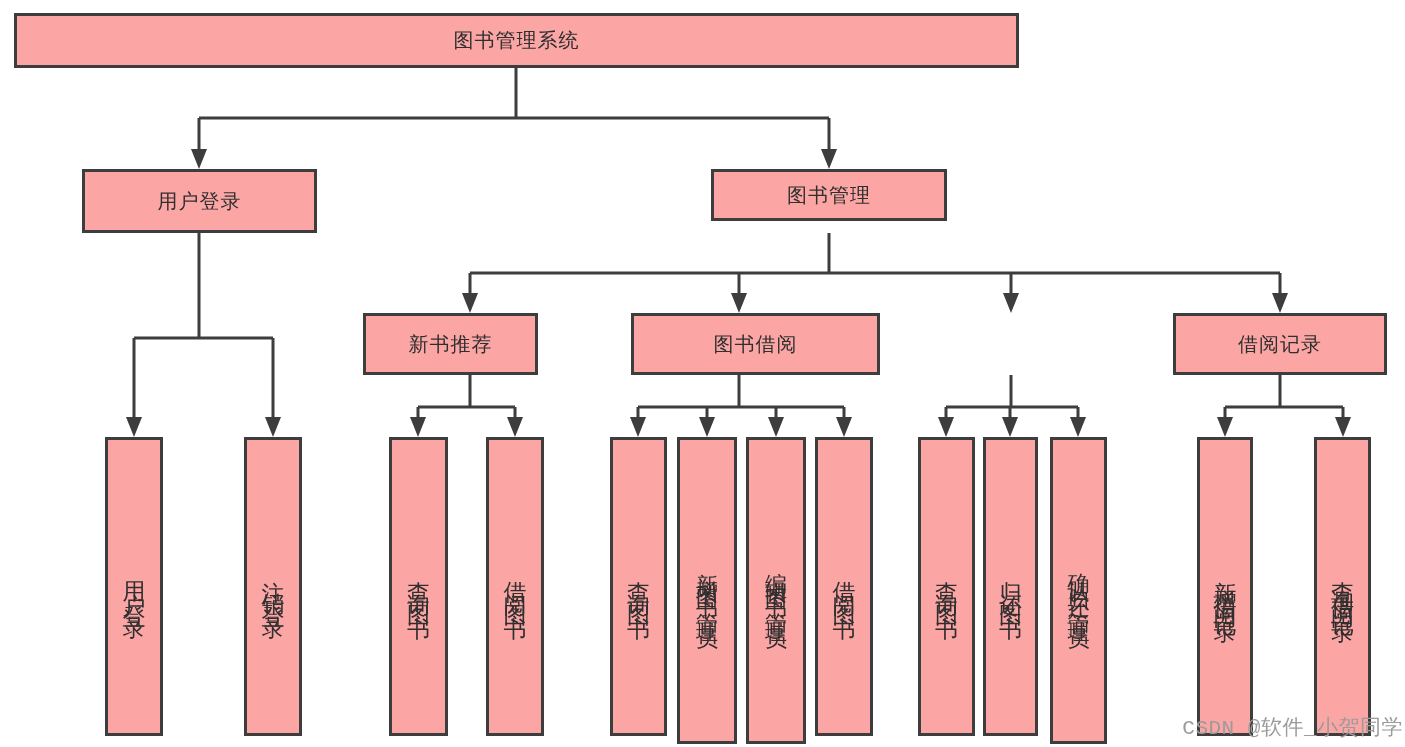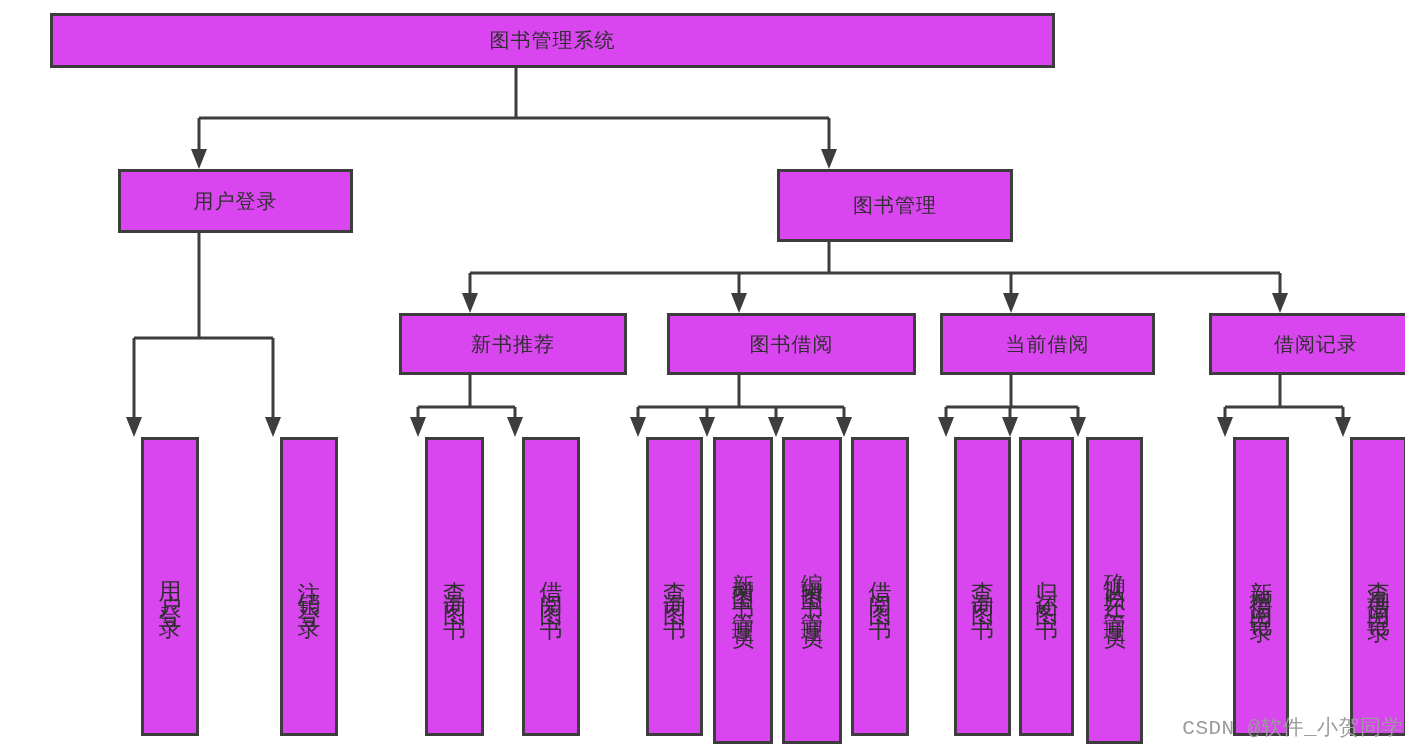--- a/index.html
+++ b/index.html
@@ -21,26 +21,25 @@
   }
   .connectors {
     position: absolute;
     left: 0; top: 0;
     width: 1405px; height: 747px;
     color: var(--line);
   }
   .node {
     position: absolute;
     border: 3px solid var(--line);
-    background: #d946ef;
+    background: #fca5a5;
     display: flex;
     align-items: center;
     justify-content: center;
     color: var(--text);
-    margin-left: 36px;
   }
   .node.h span {
     font-size: 20px;
     letter-spacing: 1px;
     white-space: nowrap;
   }
   .node.v span {
     writing-mode: vertical-rl;
     text-orientation: mixed;
     font-size: 23px;
@@ -104,32 +103,29 @@
     </g>
   </svg>
 
   <div class="node h" style="left:14px; top:13px; width:1005px; height:55px">
     <span>图书管理系统</span>
   </div>
 
   <div class="node h" style="left:82px; top:169px; width:235px; height:64px">
     <span>用户登录</span>
   </div>
-  <div class="node h" style="left:741px; top:169px; width:236px; height:73px">
+  <div class="node h" style="left:711px; top:169px; width:236px; height:52px">
     <span>图书管理</span>
   </div>
 
-  <div class="node h" style="left:363px; top:313px; width:228px; height:62px">
+  <div class="node h" style="left:363px; top:313px; width:175px; height:62px">
     <span>新书推荐</span>
   </div>
   <div class="node h" style="left:631px; top:313px; width:249px; height:62px">
     <span>图书借阅</span>
-  </div>
-  <div class="node h" style="left:904px; top:313px; width:215px; height:62px">
-    <span>当前借阅</span>
   </div>
   <div class="node h" style="left:1173px; top:313px; width:214px; height:62px">
     <span>借阅记录</span>
   </div>
 
   <div class="node v" style="left:105px; top:437px; width:58px; height:299px">
     <span>用户登录</span>
   </div>
   <div class="node v" style="left:244px; top:437px; width:58px; height:299px">
     <span>注销登录</span>

